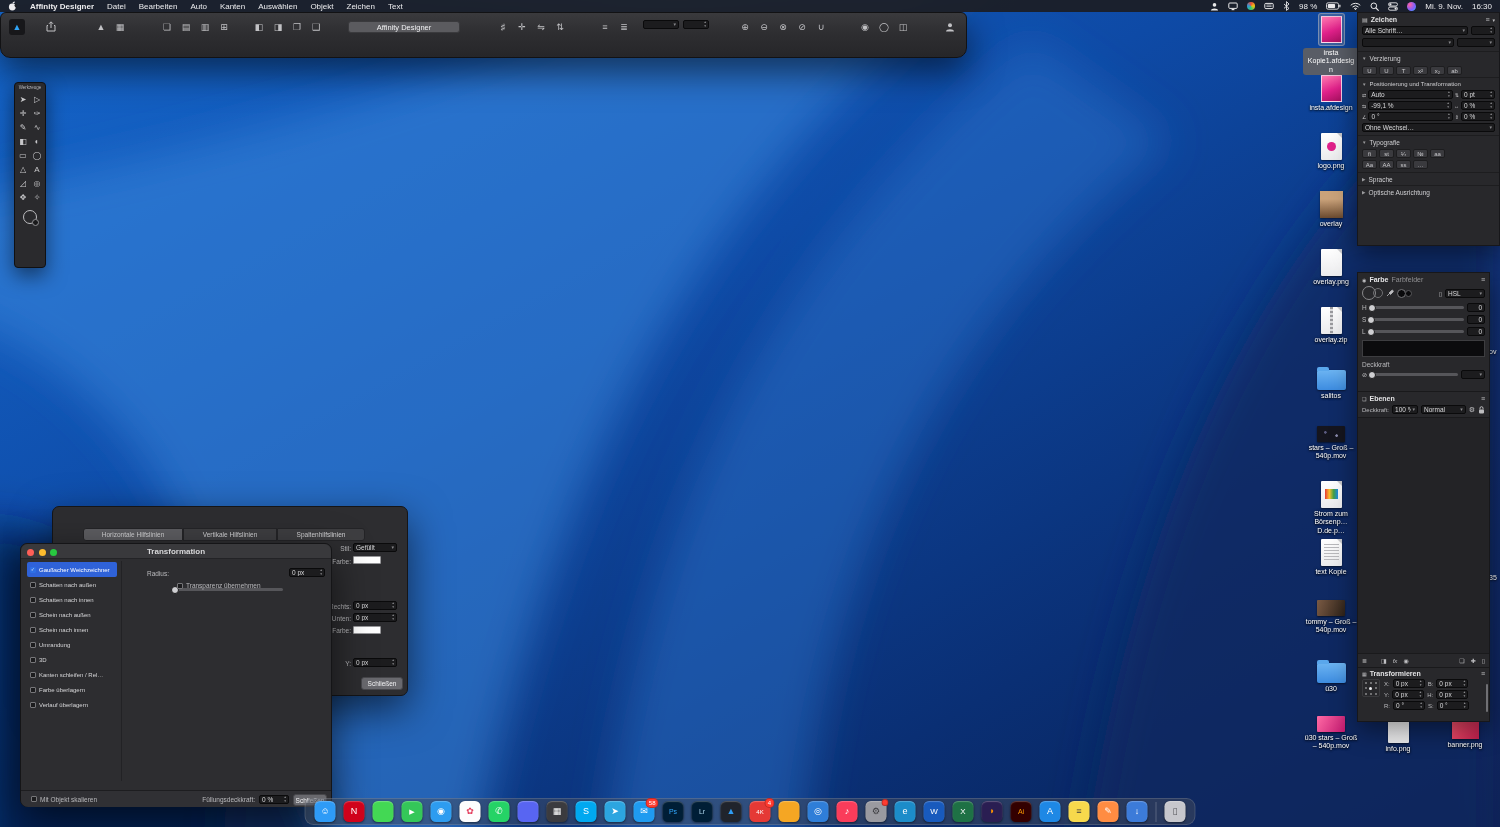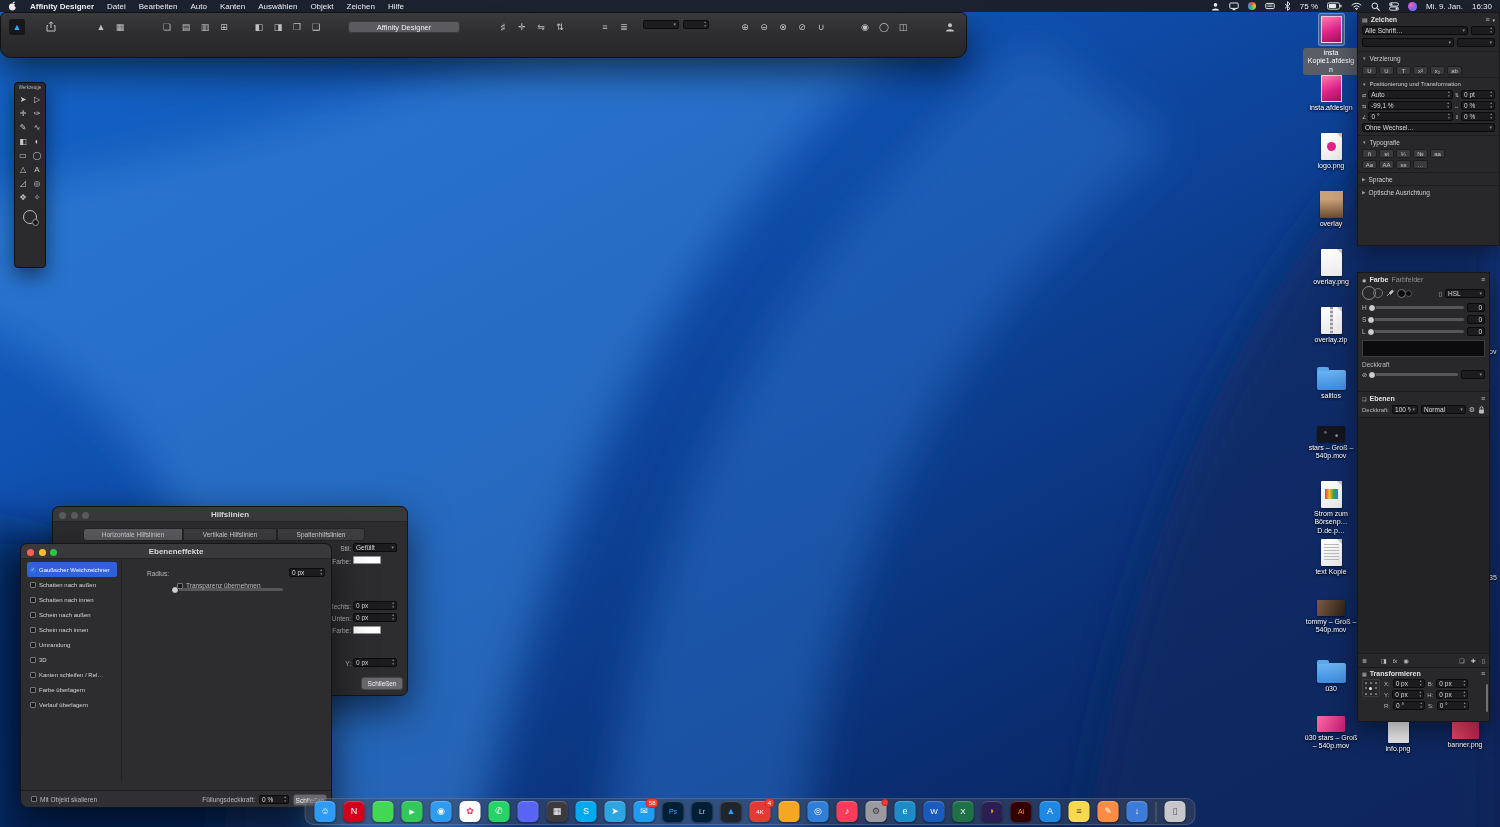--- a/index.html
+++ b/index.html
@@ -599,28 +599,20 @@
               <span class="stp">▴<br>▾</span>
             </div>
         </div>
       </div>
     </div>
     <div style="position:absolute;right:1px;top:16px;width:2px;height:28px;background:#707074;border-radius:1px"></div>
   </div>
 </div>
 
 <div class="a win" style="left:52px;top:506px;width:356px;height:190px;z-index:10">
-  <div class="tbar">
-    <div class="lights">
-      <span class="lt" style="background:#5b5b5f"></span>
-      <span class="lt" style="background:#5b5b5f"></span>
-      <span class="lt" style="background:#5b5b5f"></span>
-    </div>
-    <span class="ttl">Hilfslinien</span>
-  </div>
   <div class="fr" style="position:absolute;left:30px;top:21px">
     <div class="seg on" style="width:100px;border-radius:3px 0 0 3px">Horizontale Hilfslinien</div>
     <div class="seg" style="width:94px">Vertikale Hilfslinien</div>
     <div class="seg" style="width:88px;border-radius:0 3px 3px 0">Spaltenhilfslinien</div>
   </div>
   <div class="a" style="left:8px;top:40px;width:256px;height:140px;background:#242427;border:1px solid #1b1b1d;border-radius:2px"></div>
 
   <span class="a lbl" style="left:270px;top:38px;width:28px;text-align:right">Stil:</span>
   <div class="a fld" style="left:300px;top:36px;width:44px">
     <span class="val">Gefüllt</span>
@@ -651,21 +643,21 @@
   <div class="a btn" style="left:308px;top:170px;width:42px;height:13px">Schließen</div>
 </div>
 
 <div class="a win" style="left:20px;top:543px;width:312px;height:264px;z-index:11">
   <div class="tbar">
     <div class="lights">
       <span class="lt" style="background:#ff5f57"></span>
       <span class="lt" style="background:#febc2e"></span>
       <span class="lt" style="background:#28c840"></span>
     </div>
-    <span class="ttl">Ebeneneffekte</span>
+    <span class="ttl">Transformation</span>
   </div>
 
   <div class="a" style="left:6px;top:18px;width:90px">
     <div class="erow sel">
       <span class="cb on">✓</span>
       <span>Gaußscher Weichzeichner</span>
     </div>
     <div class="erow">
       <span class="cb"></span>
       <span>Schatten nach außen</span>
@@ -834,21 +826,21 @@
       </svg>
   </span>
   <span class="mi appname">Affinity Designer</span>
   <span class="mi">Datei</span>
   <span class="mi">Bearbeiten</span>
   <span class="mi">Auto</span>
   <span class="mi">Kanten</span>
   <span class="mi">Auswählen</span>
   <span class="mi">Objekt</span>
   <span class="mi">Zeichen</span>
-  <span class="mi">Hilfe</span>
+  <span class="mi">Text</span>
 
   <span class="right">
     <span class="ic">
       <svg width="9" height="9" viewBox="0 0 10 10">
           <circle cx="5" cy="3.2" r="2" fill="#e8e8ea"></circle>
           <path d="M1 9.5 C1 6.4 9 6.4 9 9.5 Z" fill="#e8e8ea"></path>
         </svg>
     </span>
     <span class="ic">
       <svg width="10" height="9" viewBox="0 0 10 9">
@@ -861,21 +853,21 @@
       <svg width="10" height="8" viewBox="0 0 10 8">
           <rect x="0.8" y="1.4" width="8.4" height="5.2" rx="1" fill="none" stroke="#e8e8ea" stroke-width="1"></rect>
           <path d="M2.4 3 H7.6 M2.4 4.4 H7.6" stroke="#e8e8ea" stroke-width="0.7"></path>
         </svg>
     </span>
     <span class="ic">
       <svg width="7" height="10" viewBox="0 0 7 10">
           <path d="M3.5 0.6 V9.4 L6 7.4 L1 3 M1 7.4 L6 3 L3.5 0.6" fill="none" stroke="#e8e8ea" stroke-width="0.9"></path>
         </svg>
     </span>
-    <span>75 %</span>
+    <span>98 %</span>
     <span class="ic">
       <svg width="15" height="8" viewBox="0 0 15 8">
           <rect x="0.5" y="0.8" width="12" height="6.4" rx="1.6" fill="none" stroke="#cfcfd2" stroke-width="1"></rect>
           <rect x="1.8" y="2" width="7.3" height="4" rx="0.8" fill="#e8e8ea"></rect>
           <rect x="13.2" y="2.6" width="1.3" height="2.8" rx="0.6" fill="#cfcfd2"></rect>
         </svg>
     </span>
     <span class="ic">
       <svg width="11" height="8" viewBox="0 0 11 8">
           <path d="M1 3 A6.4 6.4 0 0 1 10 3 M2.8 4.8 A3.9 3.9 0 0 1 8.2 4.8 M4.5 6.4 A1.6 1.6 0 0 1 6.5 6.4" fill="none" stroke="#e8e8ea" stroke-width="1" stroke-linecap="round"></path>
@@ -890,16 +882,16 @@
     </span>
     <span class="ic">
       <svg width="10" height="9" viewBox="0 0 10 9">
           <rect x="0.5" y="0.8" width="9" height="3.2" rx="1.6" fill="none" stroke="#e8e8ea" stroke-width="0.9"></rect>
           <circle cx="2.4" cy="2.4" r="1.1" fill="#e8e8ea"></circle>
           <rect x="0.5" y="5" width="9" height="3.2" rx="1.6" fill="none" stroke="#e8e8ea" stroke-width="0.9"></rect>
           <circle cx="7.6" cy="6.6" r="1.1" fill="#e8e8ea"></circle>
         </svg>
     </span>
     <span style="width:9px;height:9px;border-radius:50%;background:radial-gradient(circle at 30% 30%,#ff5fa2,#7a5fff 60%,#2fd0ff)"></span>
-    <span>Mi. 9. Jan.</span>
+    <span>Mi. 9. Nov.</span>
     <span>16:30</span>
   </span>
 </div>
 
 </body></html>

